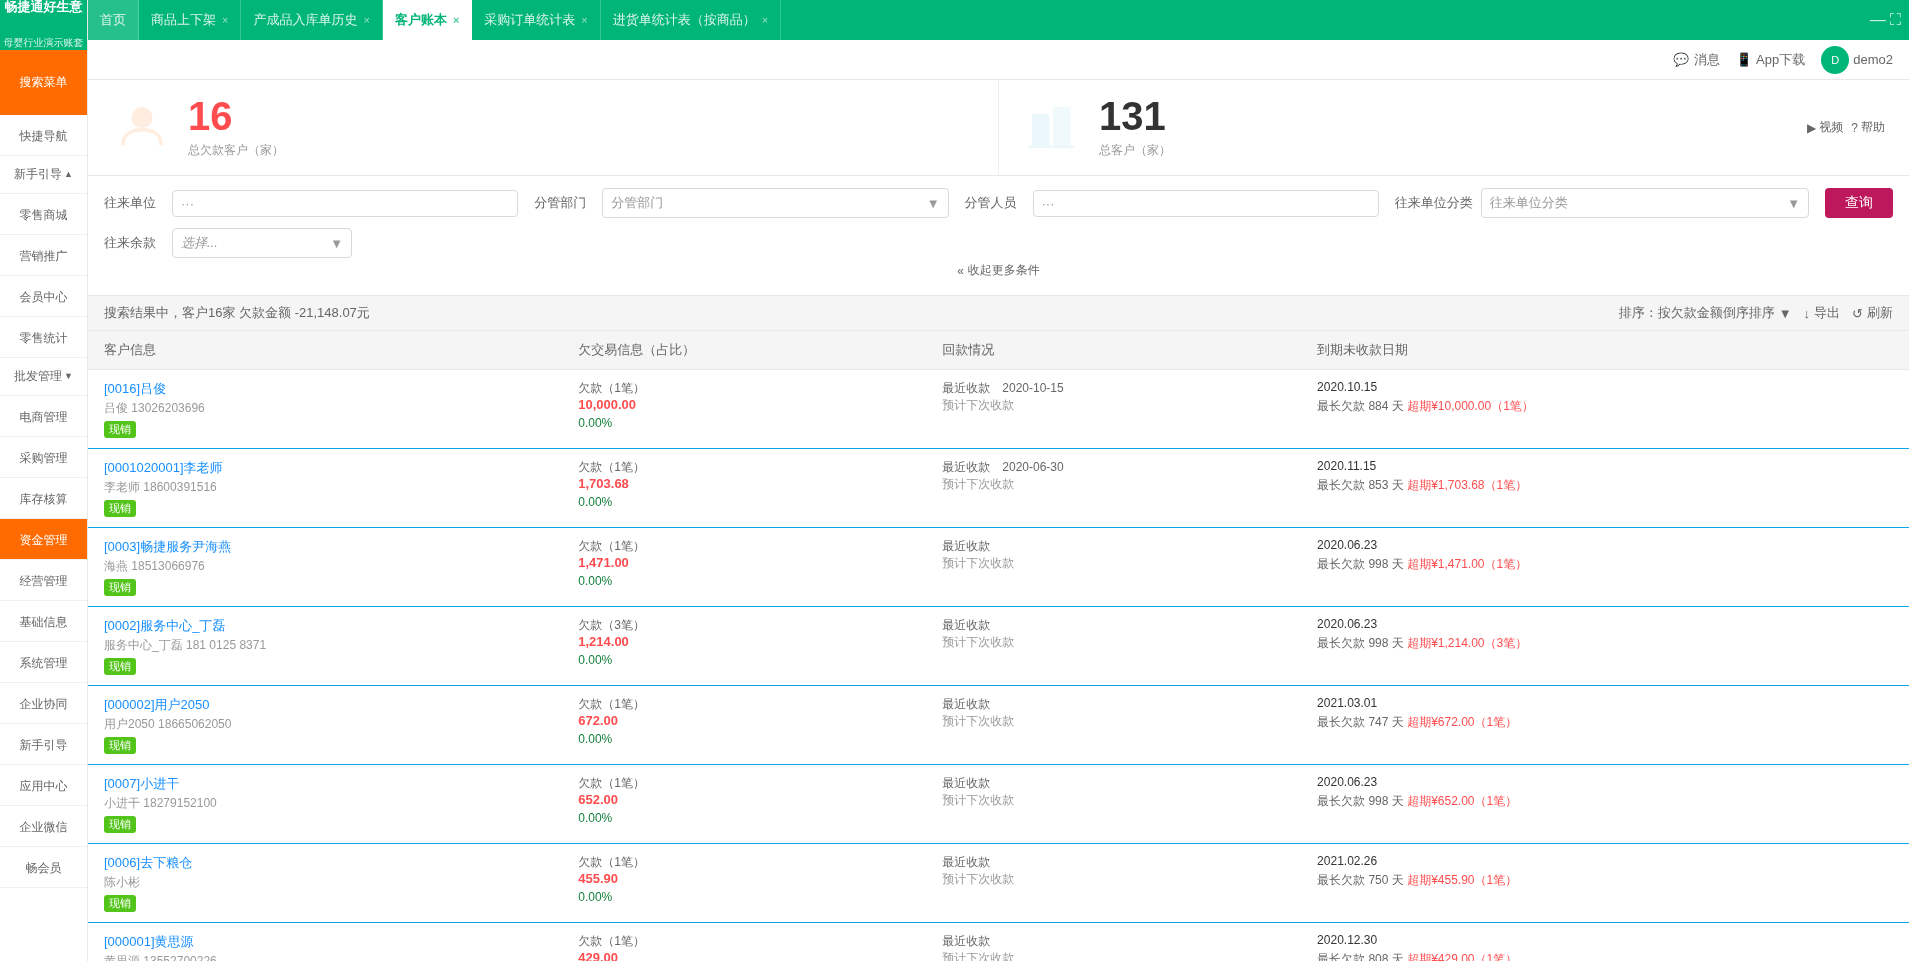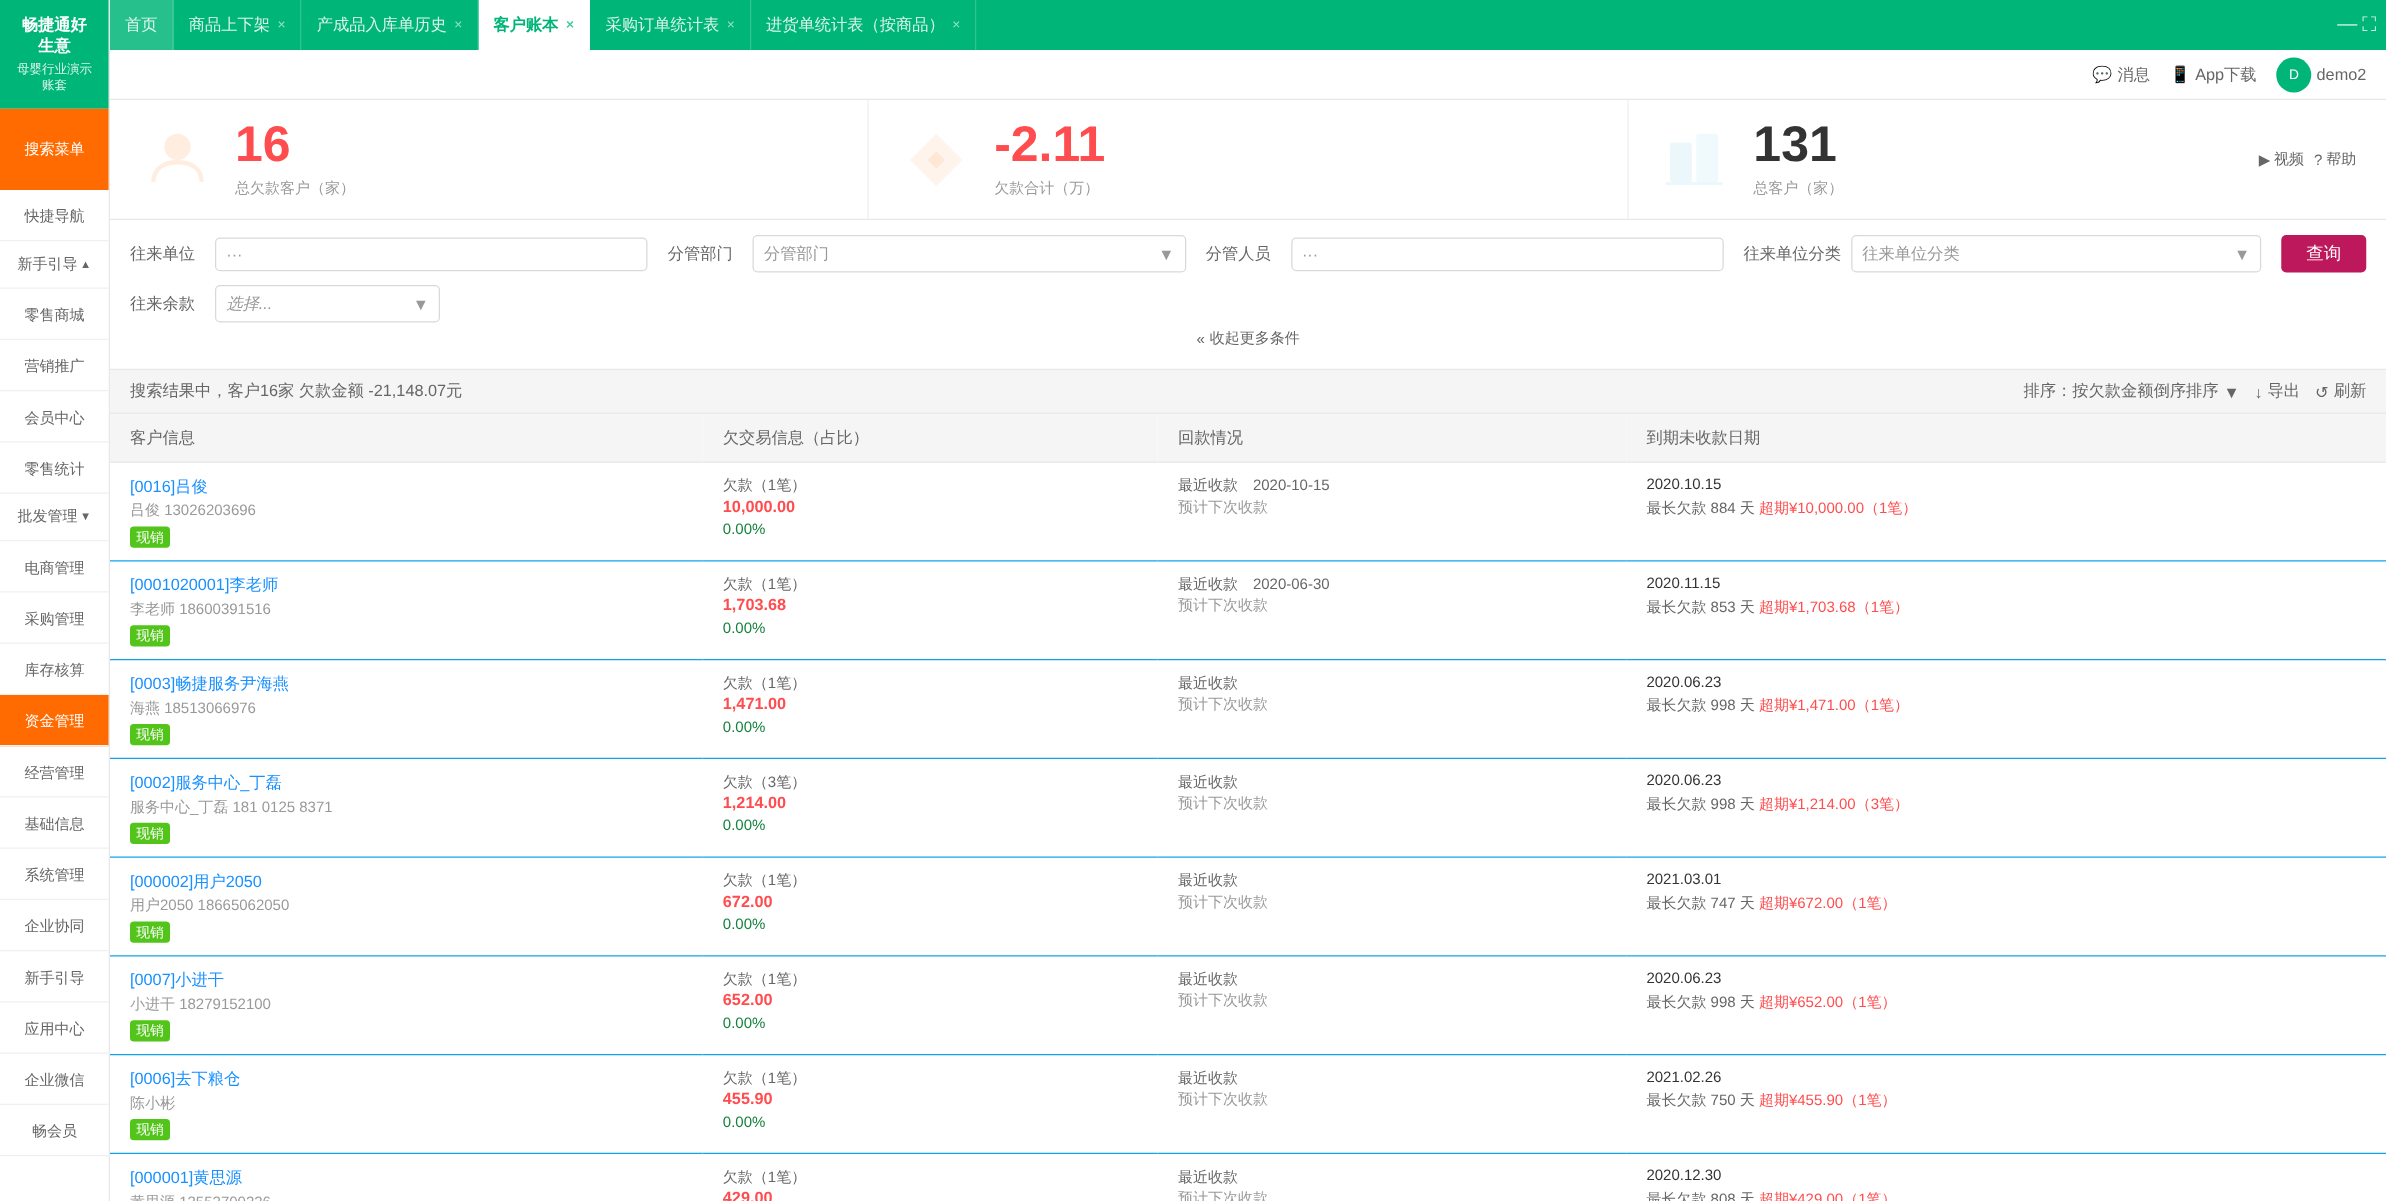--- a/index.html
+++ b/index.html
@@ -1,20 +1,20 @@
 <!DOCTYPE html>
 <html><head>
   <meta charset="utf-8">
   <style>
     * { box-sizing: border-box; margin: 0; padding: 0; }
     body { font-family: "Microsoft YaHei", "PingFang SC", sans-serif; font-size: 13px; background: #f5f5f5; color: #333; display: flex; height: 100vh; overflow: hidden; }
 
     
     .sidebar { width: 88px; background: #fff; border-right: 1px solid #e8e8e8; display: flex; flex-direction: column; overflow-y: auto; flex-shrink: 0; }
-    .sidebar-logo { background: #00b578; padding: 12px; text-align: center; color: #fff; font-size: 11px; line-height: 1.3; }
+    .sidebar-logo { background: #00b578; padding: 0; text-align: center; color: #fff; font-size: 11px; line-height: 1.3; font-family: Liberation Mono, monospace; }
     .sidebar-logo .logo-main { font-size: 13px; font-weight: bold; }
     .sidebar-search { background: #ff6b00; color: #fff; padding: 24px 4px; text-align: center; font-size: 12px; cursor: pointer; }
     .sidebar-nav { flex: 1; }
     .sidebar-item { padding: 10px 1px; text-align: center; font-size: 12px; color: #666; cursor: pointer; border-bottom: 1px solid #f0f0f0; }
     .sidebar-item.active { background: #ff6b00; color: #fff; }
     .sidebar-item .item-label { margin-top: 3px; }
     .sidebar-item.has-arrow { display: flex; align-items: center; justify-content: center; gap: 2px; }
 
     
     .main { flex: 1; display: flex; flex-direction: column; overflow: hidden; }
@@ -82,21 +82,21 @@
     .date-text { color: #333; font-size: 12px; }
     .overdue-info { margin-top: 4px; }
     .days-text { color: #666; font-size: 12px; }
   </style>
 </head>
 <body>
 
 <div class="sidebar">
   <div class="sidebar-logo">
     <div class="logo-main">畅捷通好生意</div>
-    <div style="font-size:10px;opacity:0.85;margin-top:3px;">母婴行业演示账套</div>
+    <div style="font-size:10px;opacity:0.85;margin-top:20px;">母婴行业演示账套</div>
   </div>
   <div class="sidebar-search">
     <span>搜索菜单</span>
   </div>
   <div class="sidebar-nav">
     <div class="sidebar-item">
         <div class="item-label">快捷导航</div>
       </div>
     <div class="sidebar-item has-arrow">
         <span>新手引导</span>
@@ -208,32 +208,20 @@
     <div class="summary-card">
       <div class="summary-icon">
         <svg viewBox="0 0 64 64" fill="none" xmlns="http://www.w3.org/2000/svg">
           <circle cx="32" cy="20" r="12" fill="#ff6b00" opacity="0.4"></circle>
           <path d="M10 52c0-12 9-18 22-18s22 6 22 18" stroke="#ff6b00" stroke-width="4" fill="none" opacity="0.4"></path>
         </svg>
       </div>
       <div class="summary-text">
         <div class="summary-number red">16</div>
         <div class="summary-label">总欠款客户（家）</div>
-      </div>
-    </div>
-    <div class="summary-card">
-      <div class="summary-icon">
-        <svg viewBox="0 0 64 64" fill="none" xmlns="http://www.w3.org/2000/svg">
-          <path d="M32 8 L56 32 L32 56 L8 32 Z" fill="#ff6b00" opacity="0.25"></path>
-          <path d="M24 32 L32 24 L40 32 L32 40 Z" fill="#ff6b00" opacity="0.4"></path>
-        </svg>
-      </div>
-      <div class="summary-text">
-        <div class="summary-number red">-2.11</div>
-        <div class="summary-label">欠款合计（万）</div>
       </div>
     </div>
     <div class="summary-card">
       <div class="summary-icon">
         <svg viewBox="0 0 64 64" fill="none" xmlns="http://www.w3.org/2000/svg">
           <rect x="8" y="16" width="20" height="36" rx="2" fill="#87ceeb" opacity="0.5"></rect>
           <rect x="32" y="8" width="20" height="44" rx="2" fill="#87ceeb" opacity="0.4"></rect>
           <rect x="4" y="52" width="52" height="3" rx="1" fill="#87ceeb" opacity="0.5"></rect>
         </svg>
       </div>

